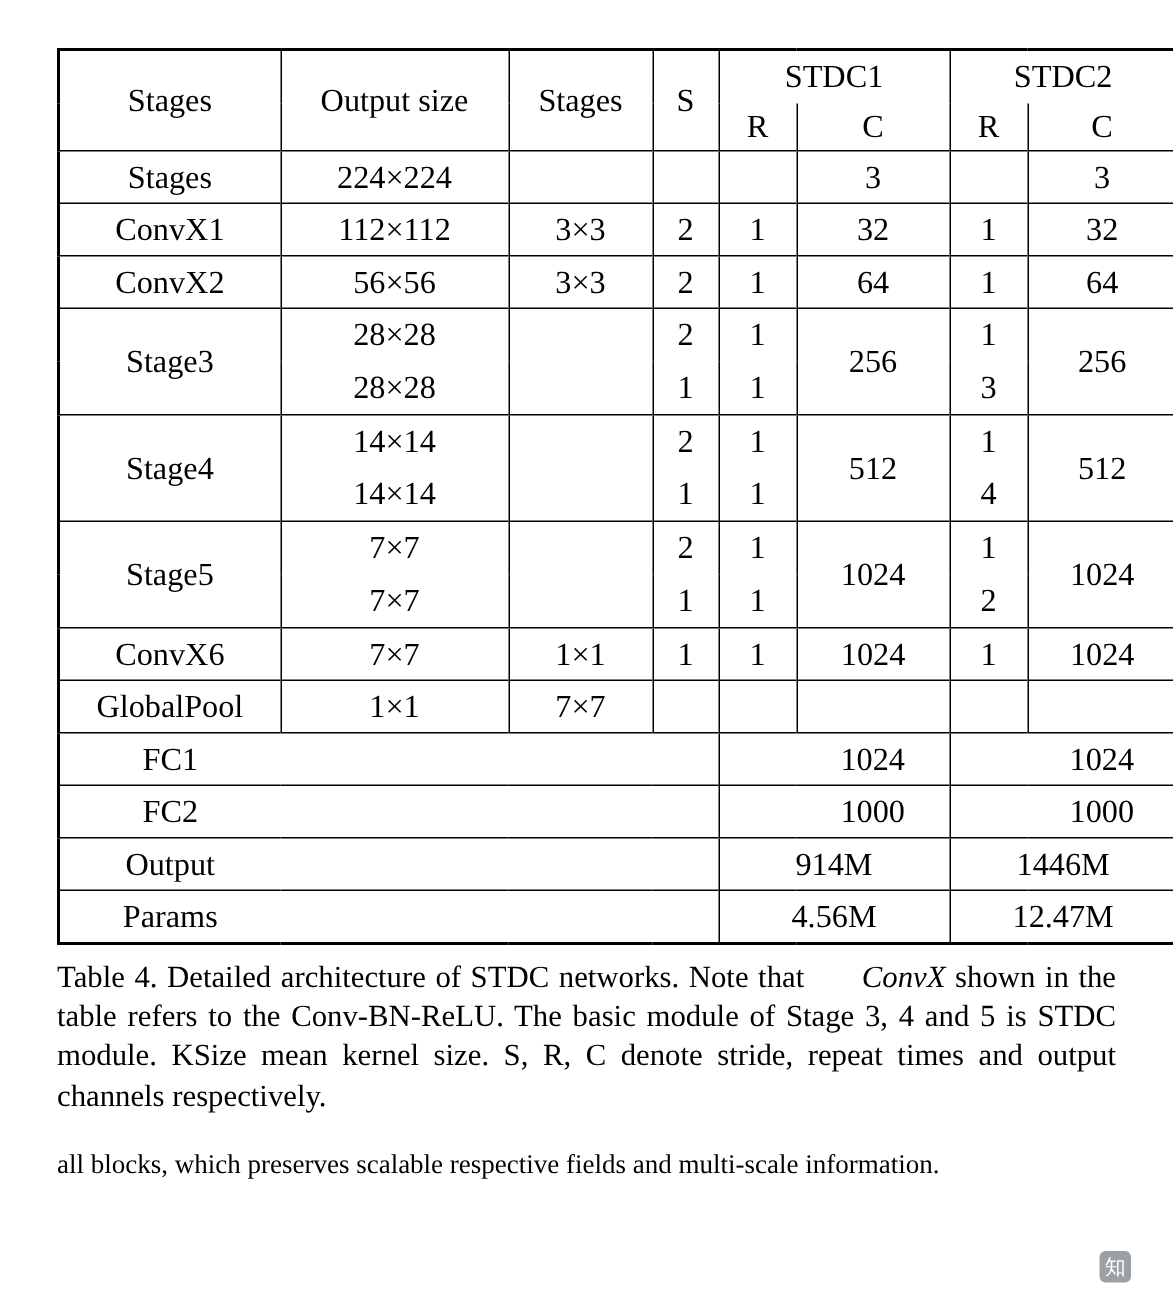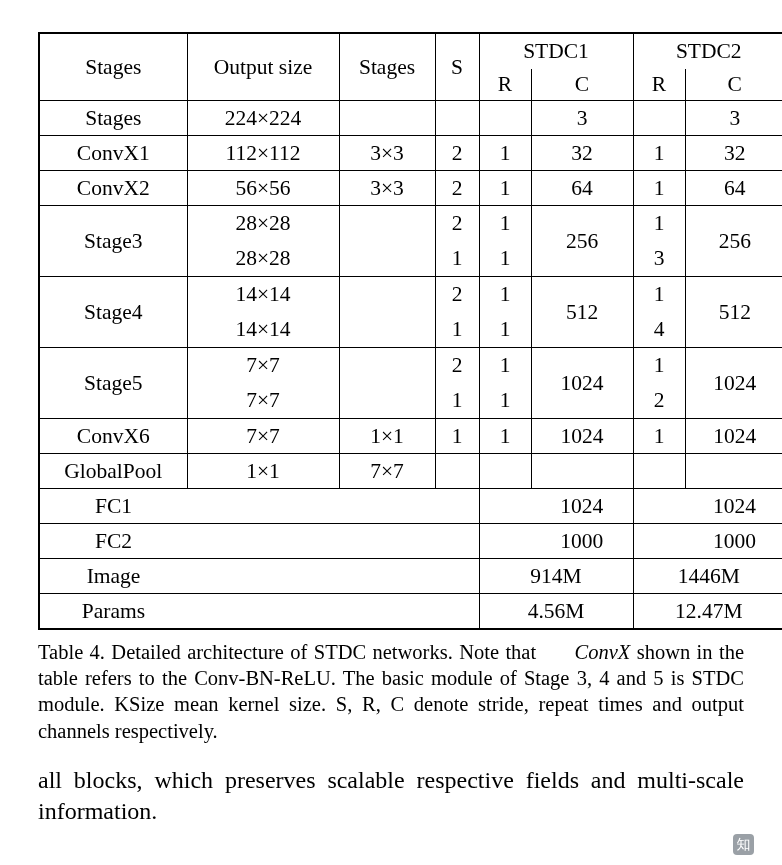--- a/index.html
+++ b/index.html
@@ -55,21 +55,21 @@
     font-size: 20.5px;
     line-height: 1.28;
     text-align: justify;
     text-align-last: left;
   }
   .caption i { font-style: italic; margin-left: 32px; }
 
   .body-text {
     width: 706px;
     margin-top: 21px;
-    font-size: 24px;
+    font-size: 18px;
     line-height: 1.3;
     text-align: justify;
     text-align-last: left;
   }
 
   .watermark {
     position: absolute;
     right: 28px;
     bottom: 10px;
     display: flex;
@@ -247,21 +247,21 @@
         <td class="cellpad"></td>
         <td class="cellpad"></td>
         <td class="cellpad"></td>
         <td class="vl cellpad"></td>
         <td class="cellpad">1000</td>
         <td class="vl cellpad"></td>
         <td class="outer-r cellpad">1000</td>
       </tr>
 
       <tr class="rule-thick r1">
-        <td class="outer-l cellpad">Image</td>
+        <td class="outer-l cellpad">Output</td>
         <td colspan="3" class="cellpad"></td>
         <td colspan="2" class="vl cellpad">914M</td>
         <td colspan="2" class="vl outer-r cellpad">1446M</td>
       </tr>
 
       <tr class="rule-mid r1">
         <td class="outer-l cellpad">Params</td>
         <td colspan="3" class="cellpad"></td>
         <td colspan="2" class="vl cellpad">4.56M</td>
         <td colspan="2" class="vl outer-r cellpad">12.47M</td>

